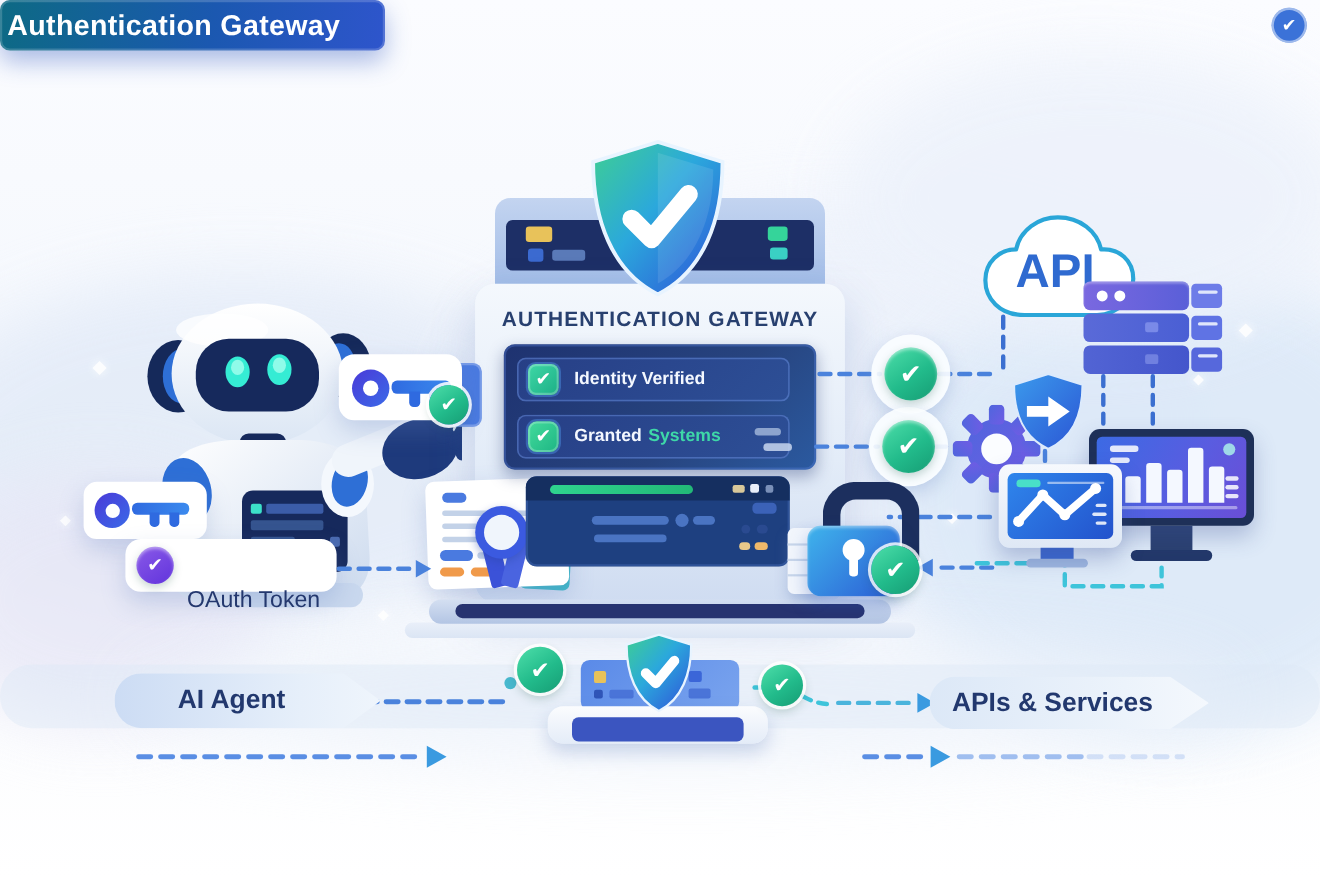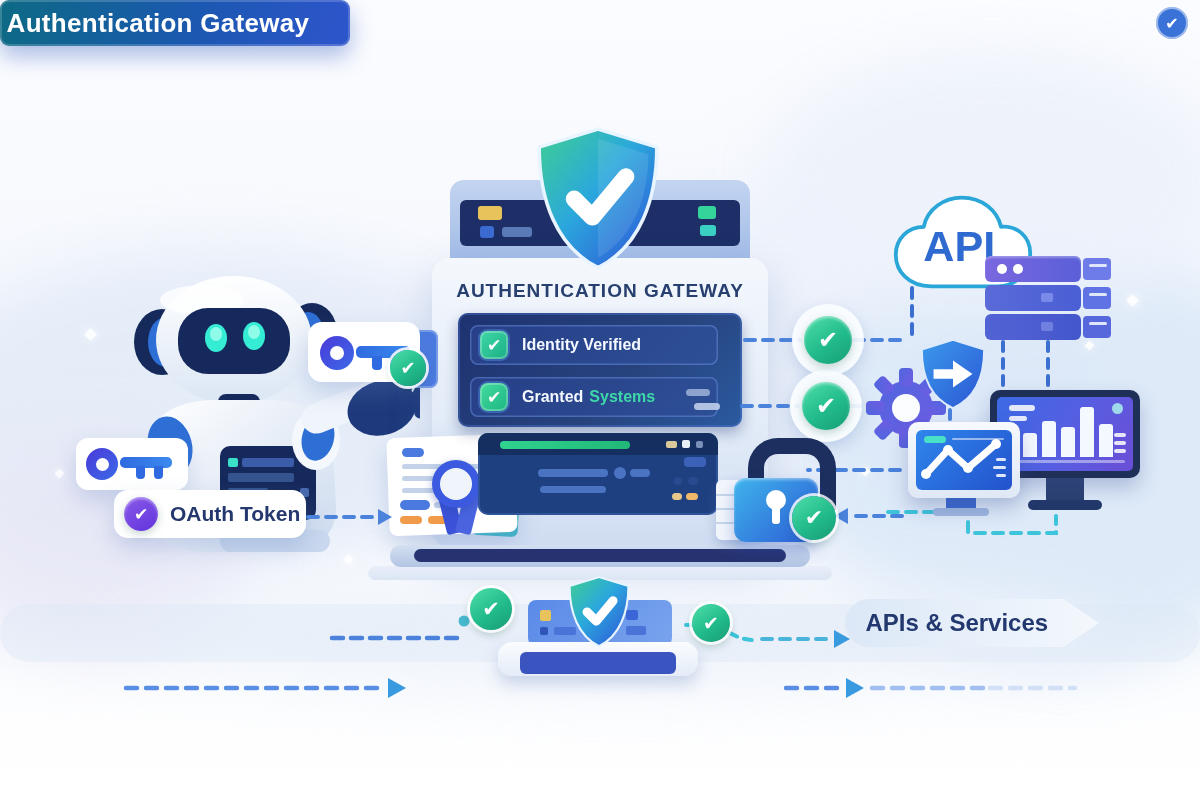--- a/index.html
+++ b/index.html
@@ -52,21 +52,21 @@
             box-shadow:inset 0 2px 3px rgba(255,255,255,.45),0 3px 8px rgba(30,90,70,.25);
             display:flex;align-items:center;justify-content:center;color:#fff;font-weight:700;}
   .halo{position:absolute;border-radius:50%;background:rgba(250,253,255,.92);
             box-shadow:0 6px 16px rgba(120,150,200,.35);}
   .white-card{position:absolute;background:#ffffff;box-shadow:0 10px 22px rgba(100,130,190,.28);}
   .key-bow{position:absolute;border-radius:50%;background:linear-gradient(135deg,#4a3ad8,#3b6ae8);
             display:flex;align-items:center;justify-content:center;}
   .key-hole{border-radius:50%;background:#ffffff;}
   .key-stem{position:absolute;border-radius:5px;background:linear-gradient(90deg,#2f6ae0,#3b8aee);}
   .key-tooth{position:absolute;border-radius:0 0 4px 4px;background:#2f6ae0;}
-  .navy-label{color:#24386e;font-weight:700;}
+  .navy-label{color:#24386e;font-weight:400;margin-top:32px;}
   
   .flow-pill{position:absolute;display:flex;align-items:center;justify-content:center;
             font-size:24px;font-weight:700;color:#22386e;
             background:linear-gradient(90deg,#ccdcf4 0%,#e6effa 70%,#eff5fc 100%);
             clip-path:polygon(0 0,86% 0,100% 50%,86% 100%,0 100%);border-radius:26px;}
   .flow-pill .lbl{margin-right:12%;}
   .banner{left:424px;top:668px;width:350px;height:46px;border-radius:9px;
             background:linear-gradient(100deg,#0d6a84 0%,#1b58b0 55%,#2e55cc 100%);
             box-shadow:0 10px 22px rgba(50,90,190,.4),inset 0 0 0 2px rgba(255,255,255,.18);
             display:flex;align-items:center;justify-content:center;}
@@ -409,20 +409,23 @@
       <div class="wline" style="right:6px;top:28px;width:10px;height:3px;"></div>
       <div class="wline" style="right:6px;top:36px;width:13px;height:3px;"></div>
       <div class="wline" style="right:6px;top:44px;width:10px;height:3px;"></div>
     </div>
   </div>
   <div class="abs" style="left:946px;top:496px;width:30px;height:13px;background:#3b68d0;z-index:6;"></div>
   <div class="abs" style="left:933px;top:508px;width:56px;height:8px;border-radius:4px;background:#9fb8e0;z-index:6;"></div>
 
   <div class="abs" style="left:0;top:604px;width:1200px;height:58px;background:rgba(222,233,247,.45);border-radius:29px;z-index:2;"></div>
 
+  <div class="flow-pill" style="left:104px;top:612px;width:242px;height:50px;z-index:6;">
+    <span class="lbl">AI Agent</span>
+  </div>
 
   <div class="check-badge" style="left:470px;top:588px;width:42px;height:42px;font-size:21px;z-index:8;box-shadow:0 0 0 3px rgba(255,255,255,.85),0 4px 10px rgba(30,90,70,.3);">
     <span>✔</span>
   </div>
 
   <div class="abs" style="left:528px;top:600px;width:144px;height:46px;border-radius:8px;background:linear-gradient(135deg,#5a8ae8,#7aa4ee);z-index:6;">
     <div class="abs" style="left:12px;top:10px;width:11px;height:11px;border-radius:2px;background:#e8c25a;"></div>
     <div class="abs" style="left:12px;top:27px;width:8px;height:8px;border-radius:2px;background:#2f55b8;"></div>
     <div class="abs" style="left:26px;top:27px;width:22px;height:8px;border-radius:2px;background:#4a74d8;"></div>
     <div class="abs" style="left:98px;top:10px;width:12px;height:10px;border-radius:2px;background:#3b66d8;"></div>
@@ -447,17 +450,17 @@
     <span>✔</span>
   </div>
 
   <div class="banner" style="z-index:9;">
     <span class="txt">Authentication Gateway</span>
     <div class="banner-badge">
       <span>✔</span>
     </div>
   </div>
 
-  <div class="flow-pill" style="left:845px;top:599px;width:254px;height:48px;background:linear-gradient(90deg,#dce8f7 0%,#ecf3fb 70%,#f4f8fd 100%);z-index:6;">
+  <div class="flow-pill" style="left:845px;top:615px;width:254px;height:48px;background:linear-gradient(90deg,#dce8f7 0%,#ecf3fb 70%,#f4f8fd 100%);z-index:6;">
     <span class="lbl">APIs &amp; Services</span>
   </div>
 
 </div>
 
 </body></html>

